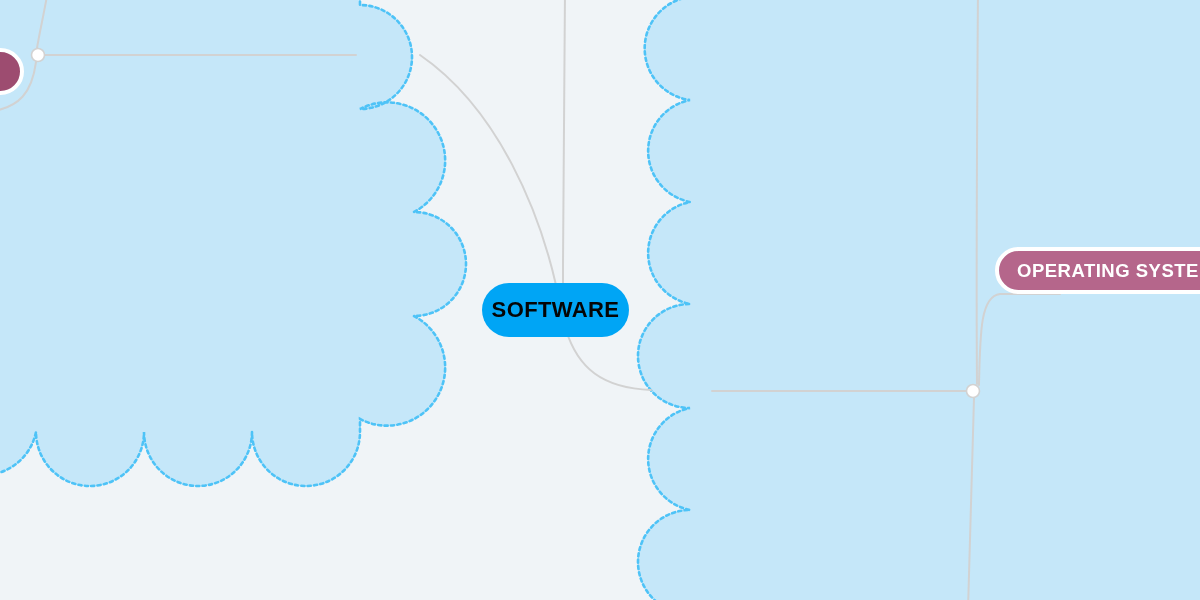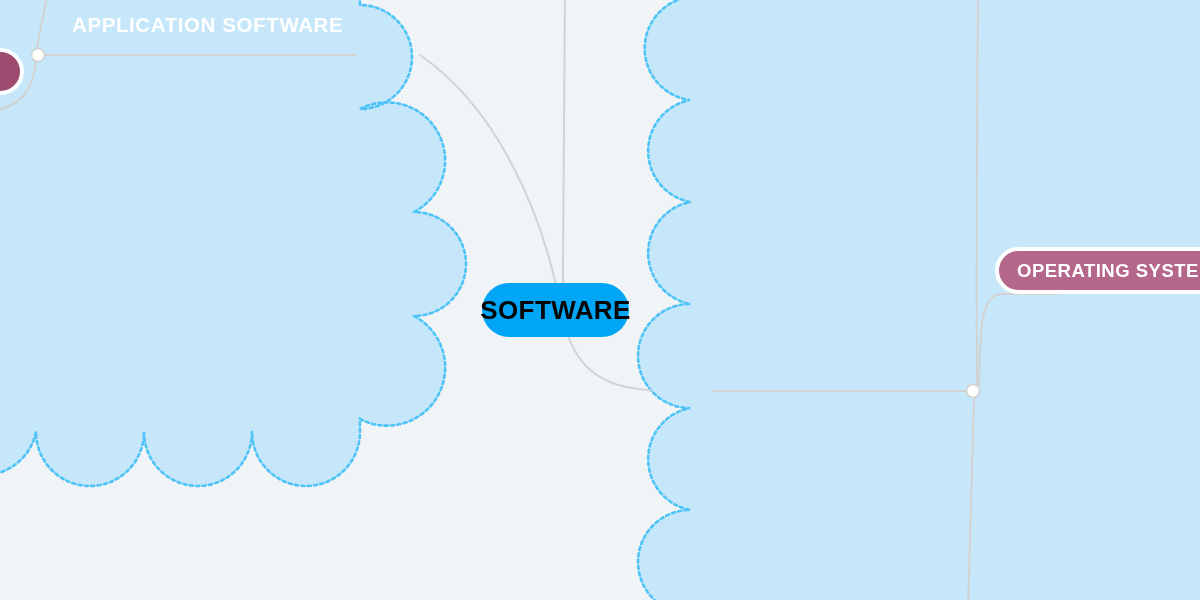--- a/index.html
+++ b/index.html
@@ -63,21 +63,21 @@
   }
 
   #node-software {
     left: 482px;
     top: 283px;
     width: 147px;
     height: 54px;
     border-radius: 27px;
     background: #00A5F5;
     color: #050505;
-    font-size: 26px;
+    font-size: 22px;
     font-weight: bold;
     letter-spacing: 0.4px;
   }
 
   #node-operating-system {
     left: 995px;
     top: 247px;
     width: 252px;
     height: 47px;
     border-radius: 24px;
@@ -165,21 +165,20 @@
       <path d="M 977,384 C 976,260 977,130 978,-10"></path>
 
       <path d="M 974,398 C 972,470 970,540 968,610"></path>
 
     </g>
 
     <circle cx="38" cy="55" r="6.5" fill="#ffffff" stroke="#d2d2d2" stroke-width="1.6"></circle>
     <circle cx="973" cy="391" r="6.5" fill="#ffffff" stroke="#d2d2d2" stroke-width="1.6"></circle>
   </svg>
 
-  <div class="branch-label" id="label-application-software">APPLICATION SOFTWARE</div>
 
 
   <div class="node-pill" id="node-application-parent"></div>
 
   <div class="node-pill" id="node-software">SOFTWARE</div>
 
   <div class="node-pill" id="node-operating-system">OPERATING SYSTEM</div>
 
 </div>
 

